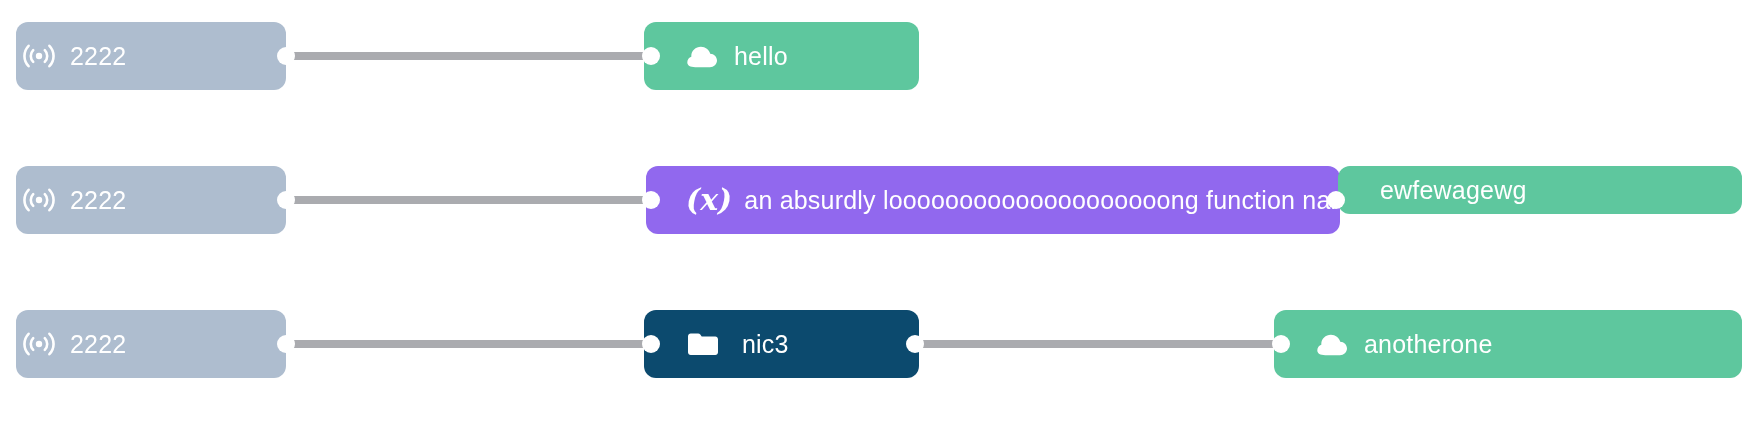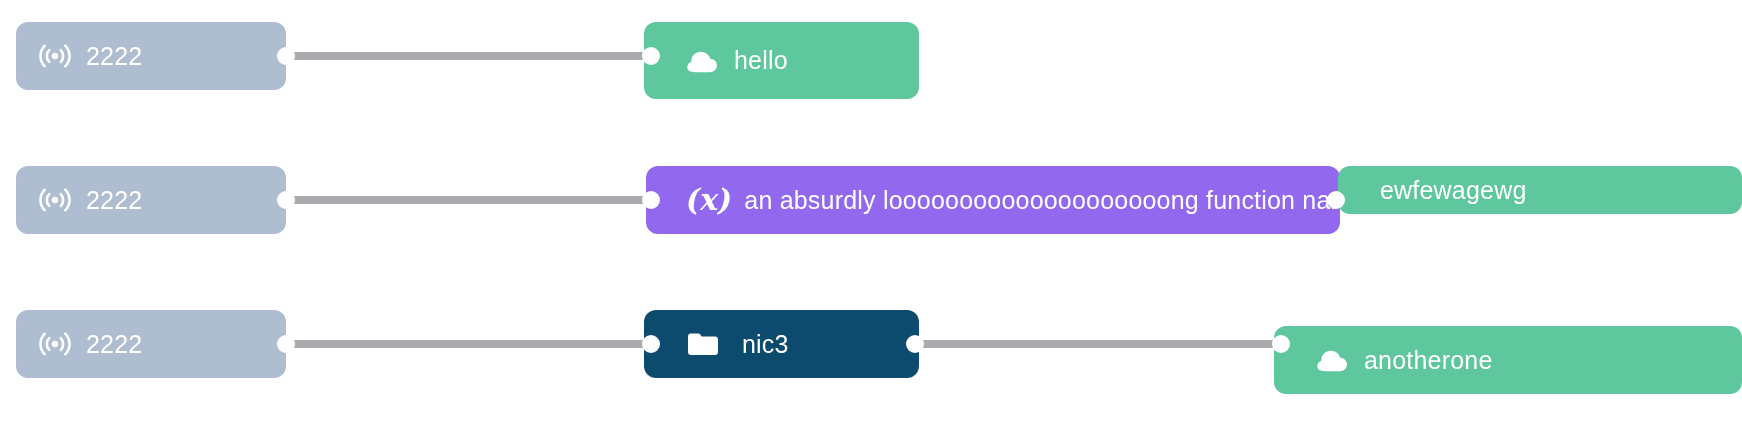--- a/index.html
+++ b/index.html
@@ -14,21 +14,21 @@
     position:absolute;height:8px;background:#aaabaf;border-radius:0;
   }
   .port{
     position:absolute;width:18px;height:18px;border-radius:50%;
     background:#ffffff;
   }
 
   .node{
     position:absolute;display:flex;align-items:center;
     border-radius:12px;box-sizing:border-box;
-    padding:0 22px;white-space:nowrap;
+    padding:0 6px;white-space:nowrap;
   }
   .node .nicon{
     display:flex;align-items:center;justify-content:center;
     width:34px;height:34px;flex:0 0 34px;margin-right:14px;
   }
   .node .nlabel{
     color:#ffffff;font-size:25px;letter-spacing:.2px;line-height:1;
   }
   .n-source{background:#aebdcf;}
   .n-green{background:#5ec79e;}
@@ -54,21 +54,21 @@
         <path d="M11.2 11.2a8.2 8.2 0 0 0 0 11.6" stroke="#ffffff" stroke-width="2.6" fill="none" stroke-linecap="round"></path>
         <path d="M22.8 11.2a8.2 8.2 0 0 1 0 11.6" stroke="#ffffff" stroke-width="2.6" fill="none" stroke-linecap="round"></path>
         <path d="M6.6 6.8a14.6 14.6 0 0 0 0 20.4" stroke="#ffffff" stroke-width="2.6" fill="none" stroke-linecap="round"></path>
         <path d="M27.4 6.8a14.6 14.6 0 0 1 0 20.4" stroke="#ffffff" stroke-width="2.6" fill="none" stroke-linecap="round"></path>
       </svg>
     </span>
     <span class="nlabel">2222</span>
   </div>
   <div class="port" style="left:277px;top:47px;"></div>
 
-  <div class="node n-green" style="left:644px;top:22px;width:275px;height:77px;padding-left:42px;">
+  <div class="node n-green" style="left:644px;top:22px;width:275px;height:68px;padding-left:42px;">
     <span class="nicon">
       <svg width="34" height="34" viewBox="0 0 34 26">
         <path d="M9.3 24.2h14.6c3.9 0 7.1-3 7.1-6.7 0-3.6-3-6.6-6.8-6.7-1-4.1-4.8-7.1-9.3-7.1-5.3 0-9.6 4.1-9.6 9.2 0 .3 0 .6.1.9-2.4.8-4.1 3-4.1 5.5 0 3.2 2.7 4.9 8 4.9z" fill="#ffffff"></path>
       </svg>
     </span>
     <span class="nlabel">hello</span>
   </div>
   <div class="port" style="left:642px;top:47px;"></div>
 
   <div class="edge" style="left:286px;top:196px;width:364px;"></div>
@@ -119,21 +119,21 @@
     <span class="nicon">
       <svg width="34" height="34" viewBox="0 0 34 28">
         <path d="M2 6.2c0-1.5 1.2-2.7 2.7-2.7h7.4c.9 0 1.7.4 2.2 1.1l1.4 1.9h13.6c1.5 0 2.7 1.2 2.7 2.7v13.1c0 1.5-1.2 2.7-2.7 2.7H4.7C3.2 25 2 23.8 2 22.3z" fill="#ffffff"></path>
       </svg>
     </span>
     <span class="nlabel">nic3</span>
   </div>
   <div class="port" style="left:642px;top:335px;"></div>
   <div class="port" style="left:906px;top:335px;"></div>
 
-  <div class="node n-green" style="left:1274px;top:326px;width:468px;height:68px;padding-left:42px;">
+  <div class="node n-green" style="left:1274px;top:310px;width:468px;height:68px;padding-left:42px;">
     <span class="nicon">
       <svg width="34" height="34" viewBox="0 0 34 26">
         <path d="M9.3 24.2h14.6c3.9 0 7.1-3 7.1-6.7 0-3.6-3-6.6-6.8-6.7-1-4.1-4.8-7.1-9.3-7.1-5.3 0-9.6 4.1-9.6 9.2 0 .3 0 .6.1.9-2.4.8-4.1 3-4.1 5.5 0 3.2 2.7 4.9 8 4.9z" fill="#ffffff"></path>
       </svg>
     </span>
     <span class="nlabel">anotherone</span>
   </div>
   <div class="port" style="left:1272px;top:335px;"></div>
 
 </div>

